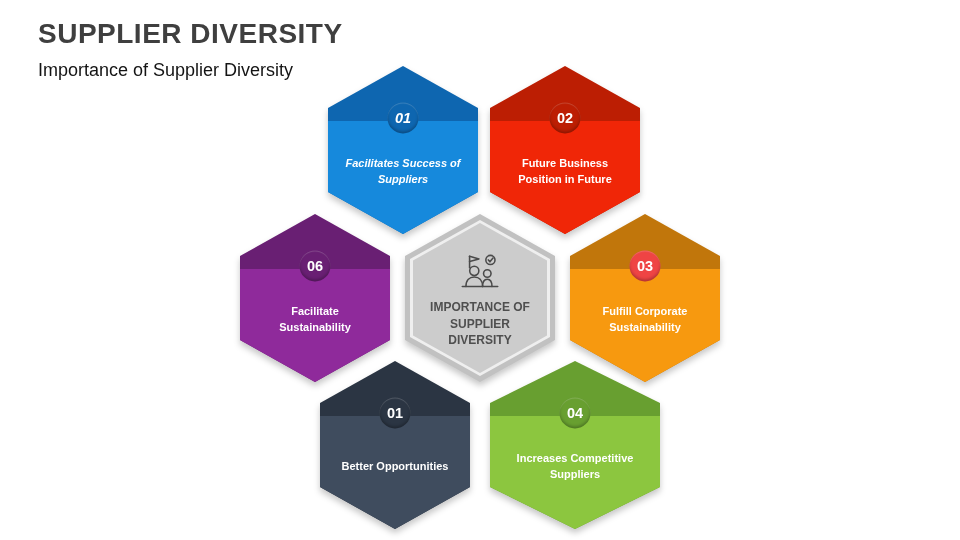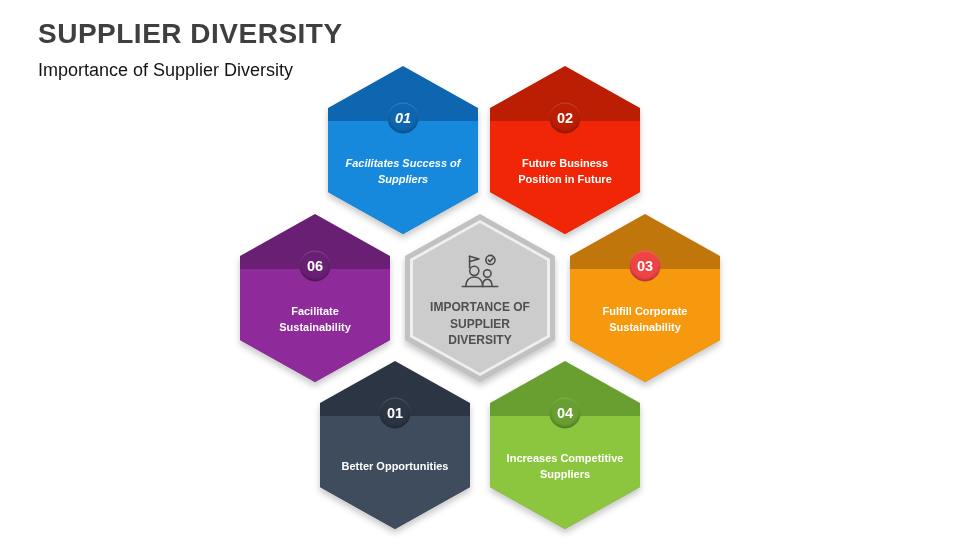--- a/index.html
+++ b/index.html
@@ -140,21 +140,21 @@
       <div class="hex-shape" style="background-color: rgb(43, 53, 67);">
         <div class="hex-body" style="background-color: rgb(63, 76, 94);"></div>
       </div>
     </div>
     <div class="hex-badge" style="background-color: rgb(43, 53, 67);">
       <span>01</span>
     </div>
     <div class="hex-label">Better Opportunities</div>
   </div>
 
-  <div class="hex" style="left:490px;top:361px;">
+  <div class="hex" style="left:490px;top:361px;padding-left:20px;">
     <div class="hex-wrap">
       <div class="hex-shape" style="background-color: rgb(104, 159, 48);">
         <div class="hex-body" style="background-color: rgb(140, 198, 63);"></div>
       </div>
     </div>
     <div class="hex-badge" style="background-color: rgb(104, 159, 48);">
       <span>04</span>
     </div>
     <div class="hex-label">Increases Competitive Suppliers</div>
   </div>

